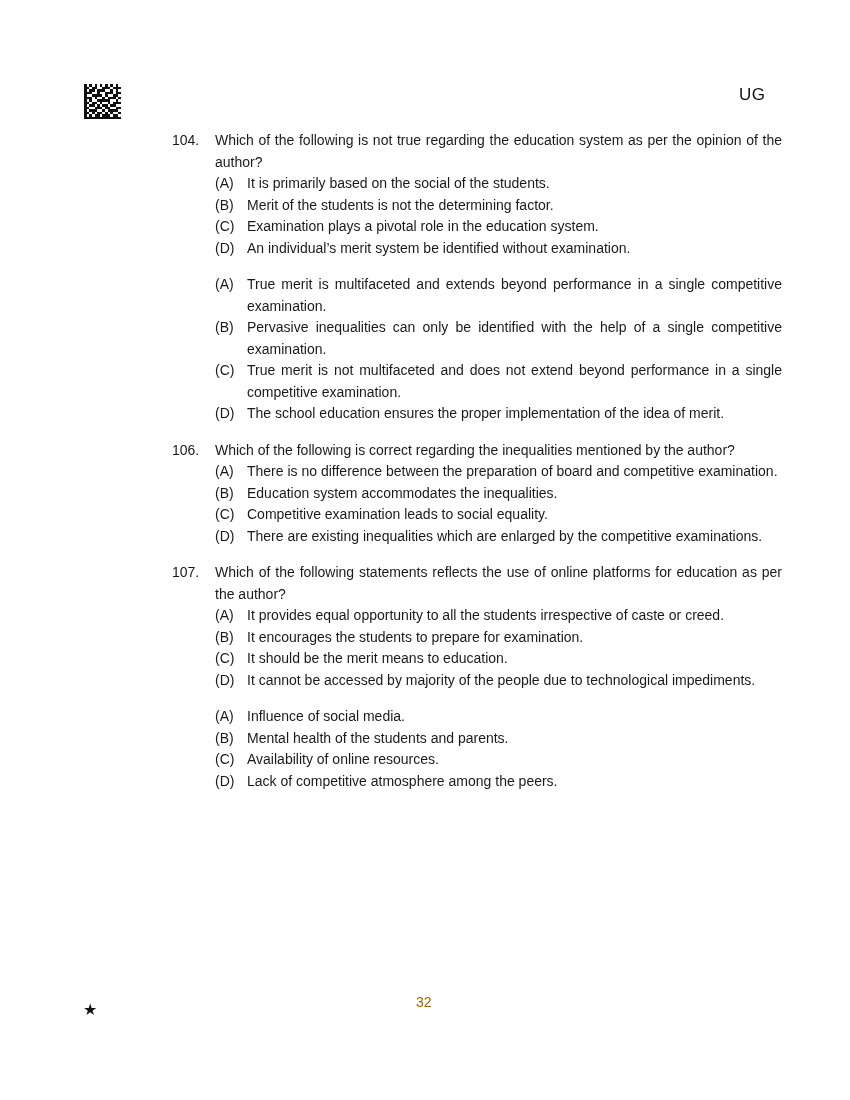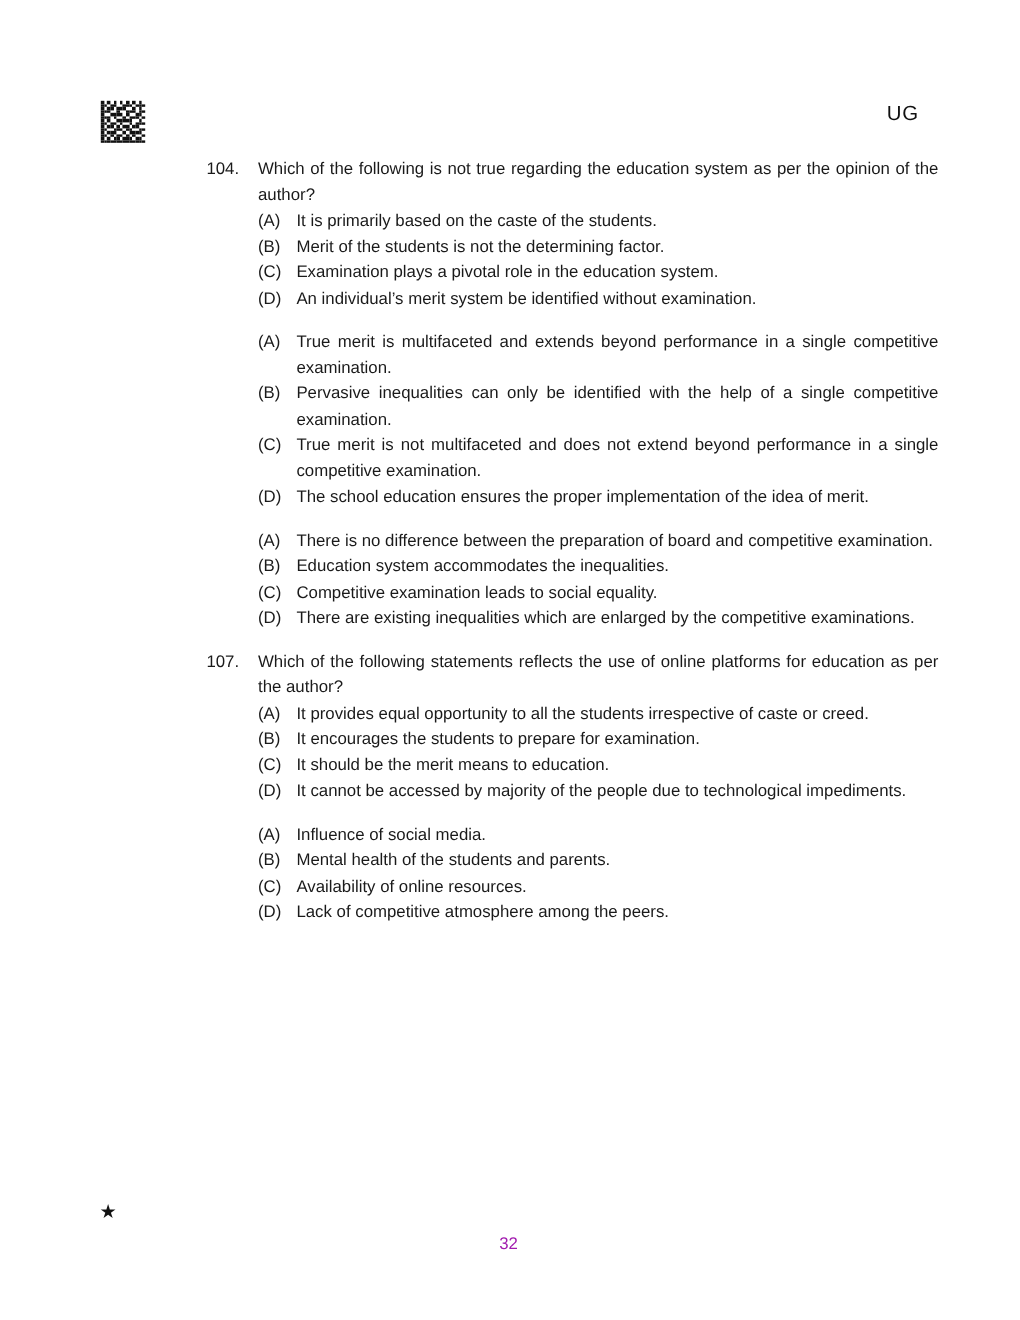--- a/index.html
+++ b/index.html
@@ -82,23 +82,23 @@
     .footer-star {
       position: absolute;
       left: 83px;
       top: 1000px;
       font-size: 16px;
       color: #111;
     }
     .footer-page {
       position: absolute;
       left: 416px;
-      top: 1028px;
+      top: 994px;
       font-size: 14px;
-      color: #a21caf;
+      color: #a16207;
     }
   </style>
 </head>
 <body>
 
 <div class="page">
 
   <div class="barcode" id="barcode">
       <span class="on"></span>
       <span></span>
@@ -303,21 +303,21 @@
   <div class="questions">
 
     <div class="question">
       <div class="q-row">
         <span class="q-num">104.</span>
         <span class="q-text">Which of the following is not true regarding the education system as per the opinion of the author?</span>
       </div>
       <div class="options">
         <div class="option">
           <span class="opt-label">(A)</span>
-          <span class="opt-text">It is primarily based on the caste of the students.</span>
+          <span class="opt-text">It is primarily based on the social of the students.</span>
         </div>
         <div class="option">
           <span class="opt-label">(B)</span>
           <span class="opt-text">Merit of the students is not the determining factor.</span>
         </div>
         <div class="option">
           <span class="opt-label">(C)</span>
           <span class="opt-text">Examination plays a pivotal role in the education system.</span>
         </div>
         <div class="option">
@@ -342,20 +342,24 @@
           <span class="opt-text">True merit is not multifaceted and does not extend beyond performance in a single competitive examination.</span>
         </div>
         <div class="option">
           <span class="opt-label">(D)</span>
           <span class="opt-text">The school education ensures the proper implementation of the idea of merit.</span>
         </div>
       </div>
     </div>
 
     <div class="question">
+      <div class="q-row">
+        <span class="q-num">106.</span>
+        <span class="q-text">Which of the following is correct regarding the inequalities mentioned by the author?</span>
+      </div>
       <div class="options">
         <div class="option">
           <span class="opt-label">(A)</span>
           <span class="opt-text">There is no difference between the preparation of board and competitive examination.</span>
         </div>
         <div class="option">
           <span class="opt-label">(B)</span>
           <span class="opt-text">Education system accommodates the inequalities.</span>
         </div>
         <div class="option">

